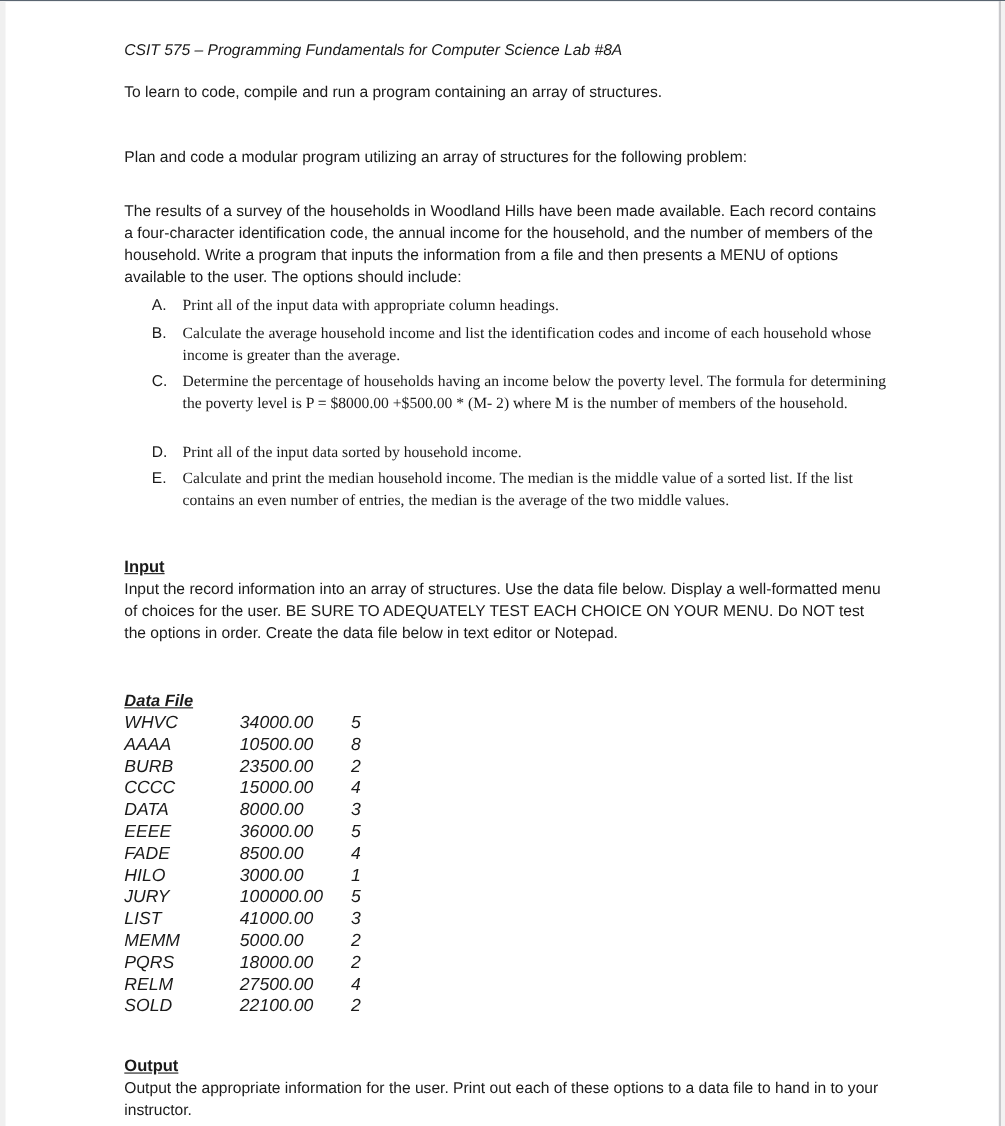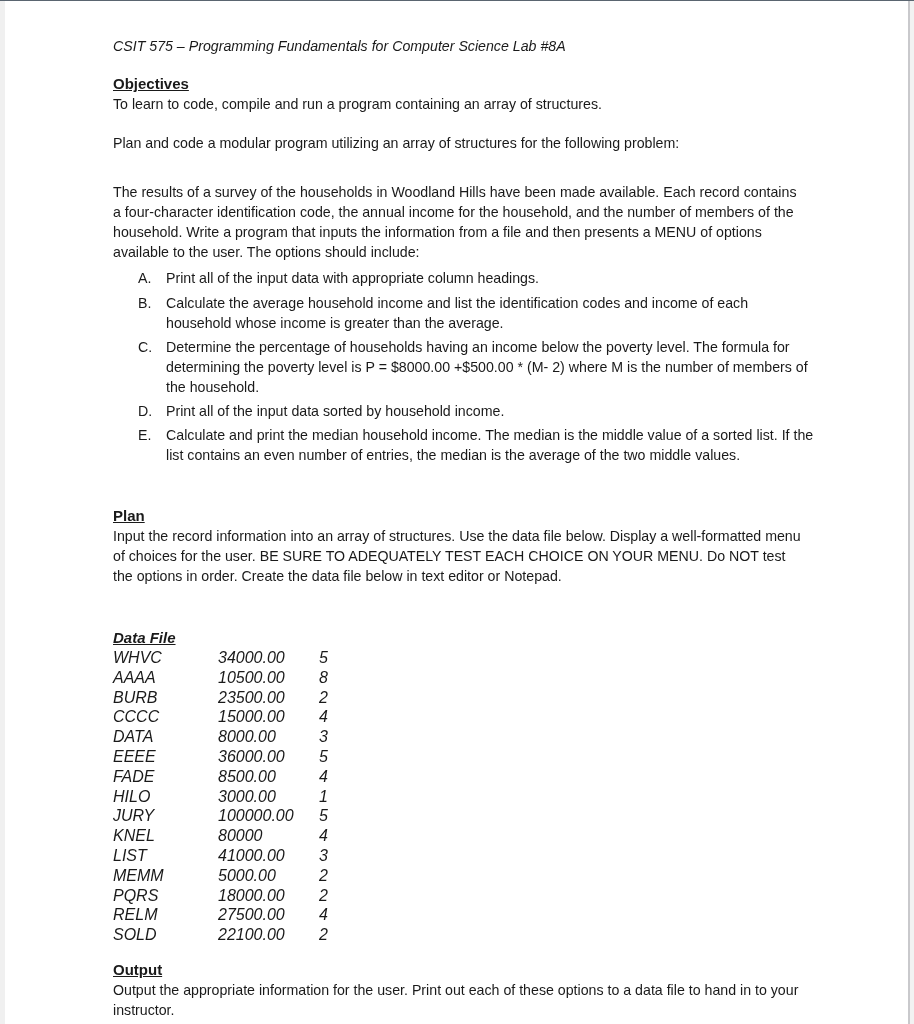--- a/index.html
+++ b/index.html
@@ -67,20 +67,21 @@
   }
   .option-letter {
     position: absolute;
     left: 0;
     width: 25px;
   }
   .option-text {
     position: absolute;
     left: 28px;
     width: 650px;
+    font-family: Liberation Serif, serif;
   }
   table.data-file {
     border-collapse: collapse;
     font-size: 16px;
   }
   table.data-file td {
     padding: 0;
     height: 19.8px;
     line-height: 19.8px;
     vertical-align: top;
@@ -95,21 +96,20 @@
 <div class="top-bar"></div>
 <div class="left-strip"></div>
 <div class="right-edge"></div>
 <div class="right-strip"></div>
 
 <div class="page">
 
   <h1 class="doc-title">CSIT 575 – Programming Fundamentals for Computer Science Lab #8A</h1>
 
   <div class="section" style="top:38px;">
-    <div class="section-heading">Objectives</div>
     <p class="section-text">To learn to code, compile and run a program containing an array of structures.</p>
   </div>
 
   <div class="section" style="top:97px;">
     <p class="section-text">Plan and code a modular program utilizing an array of structures for the following problem:</p>
     <p class="section-text" style="position:absolute; top:49px; width:690px;">The results of a survey of the households in Woodland Hills have been made available. Each record contains a four-character identification code, the annual income for the household, and the number of members of the household. Write a program that inputs the information from a file and then presents a MENU of options available to the user. The options should include:</p>
 
     <div class="options" style="top:135px;">
       <div class="option" style="top:0px;">
         <span class="option-letter">A.</span>
@@ -128,21 +128,21 @@
         <span class="option-text">Print all of the input data sorted by household income.</span>
       </div>
       <div class="option" style="top:157px;">
         <span class="option-letter">E.</span>
         <span class="option-text">Calculate and print the median household income. The median is the middle value of a sorted list. If the list contains an even number of entries, the median is the average of the two middle values.</span>
       </div>
     </div>
   </div>
 
   <div class="section" style="top:470px;">
-    <div class="section-heading">Plan</div>
+    <div class="section-heading">Input</div>
     <p class="section-text" style="width:690px;">Input the record information into an array of structures. Use the data file below. Display a well-formatted menu of choices for the user. BE SURE TO ADEQUATELY TEST EACH CHOICE ON YOUR MENU. Do NOT test the options in order. Create the data file below in text editor or Notepad.</p>
   </div>
 
   <div class="section" style="top:592px;font-style:italic;">
     <div class="section-heading">Data File</div>
     <table class="data-file">
       <tbody>
         <tr>
             <td class="col-code">WHVC</td>
             <td class="col-income">34000.00</td>
@@ -182,25 +182,20 @@
             <td class="col-code">HILO</td>
             <td class="col-income">3000.00</td>
             <td class="col-members">1</td>
           </tr>
         <tr>
             <td class="col-code">JURY</td>
             <td class="col-income">100000.00</td>
             <td class="col-members">5</td>
           </tr>
         <tr>
-            <td class="col-code">KNEL</td>
-            <td class="col-income">80000</td>
-            <td class="col-members">4</td>
-          </tr>
-        <tr>
             <td class="col-code">LIST</td>
             <td class="col-income">41000.00</td>
             <td class="col-members">3</td>
           </tr>
         <tr>
             <td class="col-code">MEMM</td>
             <td class="col-income">5000.00</td>
             <td class="col-members">2</td>
           </tr>
         <tr>

